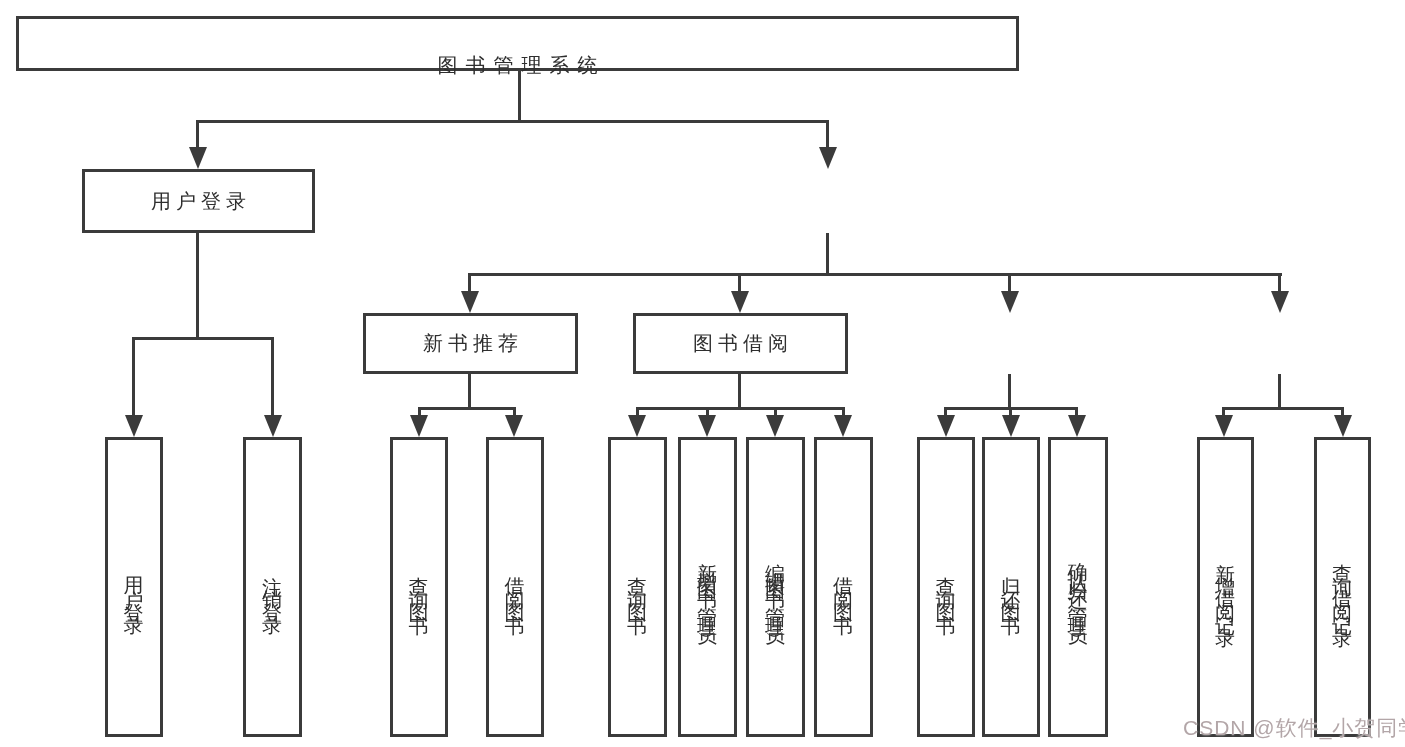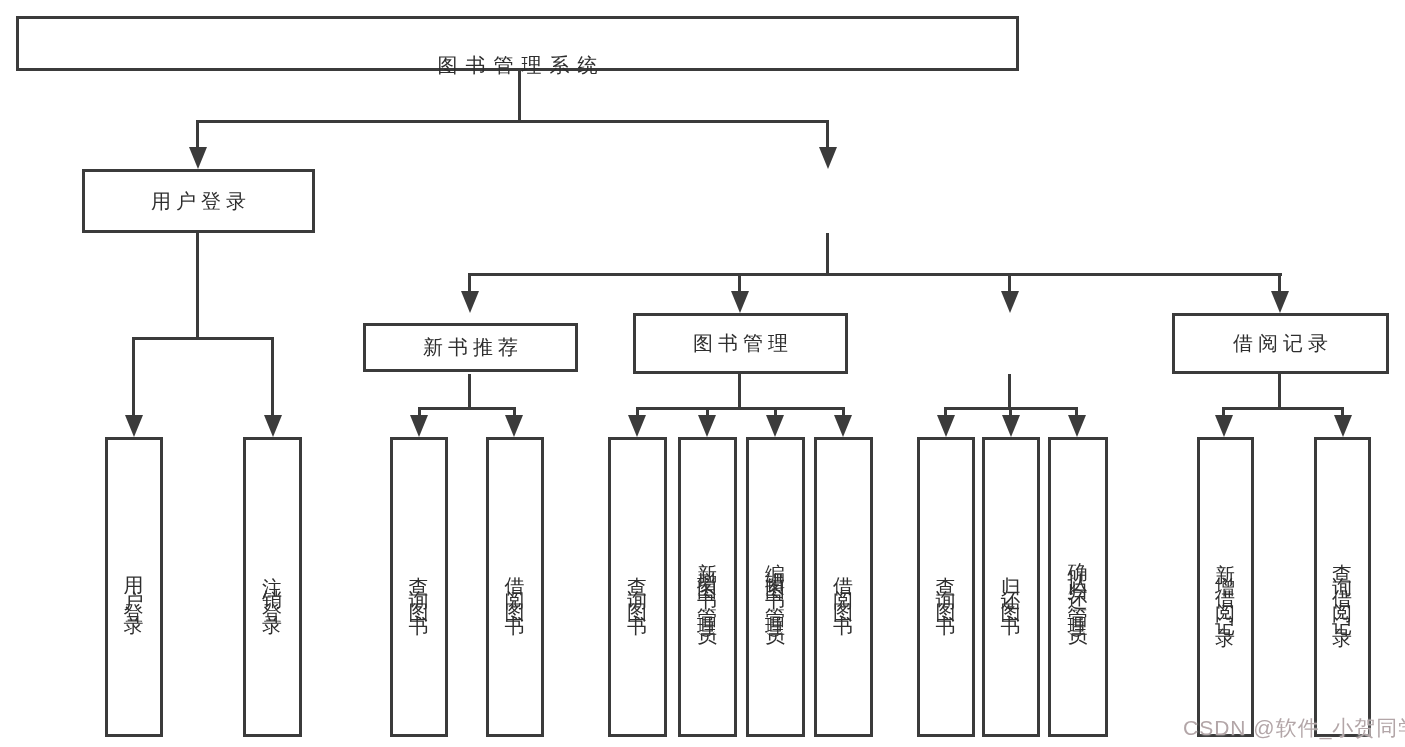--- a/index.html
+++ b/index.html
@@ -68,28 +68,25 @@
 <div class="canvas">
 
   <div class="node root" style="left:16px;top:16px;width:1003px;height:55px">
     <span class="h-label">图书管理系统</span>
   </div>
 
   <div class="node" style="left:82px;top:169px;width:233px;height:64px">
     <span class="h-label">用户登录</span>
   </div>
 
-  <div class="node" style="left:363px;top:323px;width:215px;height:49px">
+  <div class="node" style="left:363px;top:313px;width:215px;height:61px">
     <span class="h-label">新书推荐</span>
   </div>
   <div class="node" style="left:633px;top:313px;width:215px;height:61px">
-    <span class="h-label">图书管理</span>
-  </div>
-  <div class="node" style="left:1172px;top:313px;width:217px;height:61px">
-    <span class="h-label">借阅记录</span>
+    <span class="h-label">图书借阅</span>
   </div>
 
   <div class="node" style="left:105px;top:437px;width:58px;height:300px">
     <span class="v-label">用户登录</span>
   </div>
   <div class="node" style="left:243px;top:437px;width:59px;height:300px">
     <span class="v-label">注销登录</span>
   </div>
 
   <div class="node" style="left:390px;top:437px;width:58px;height:300px">

